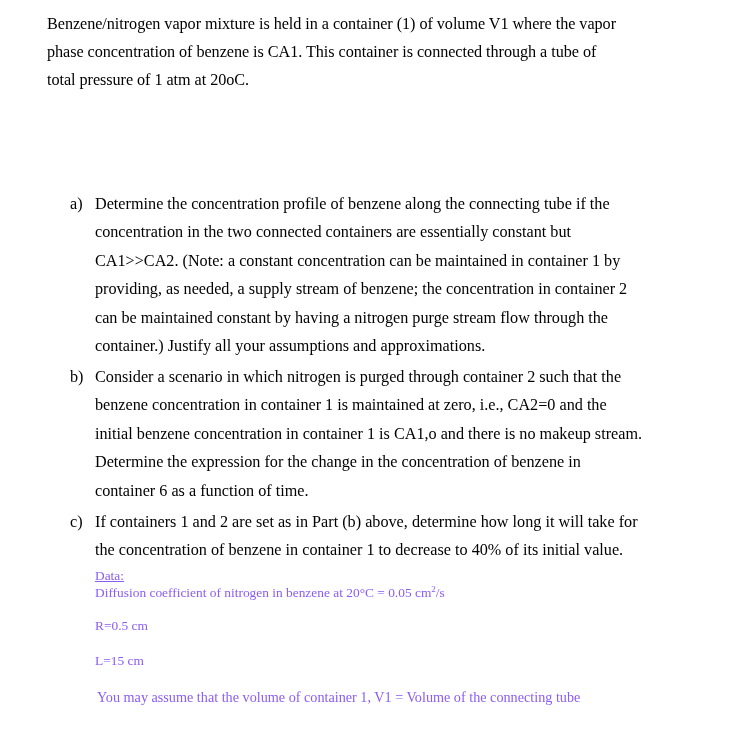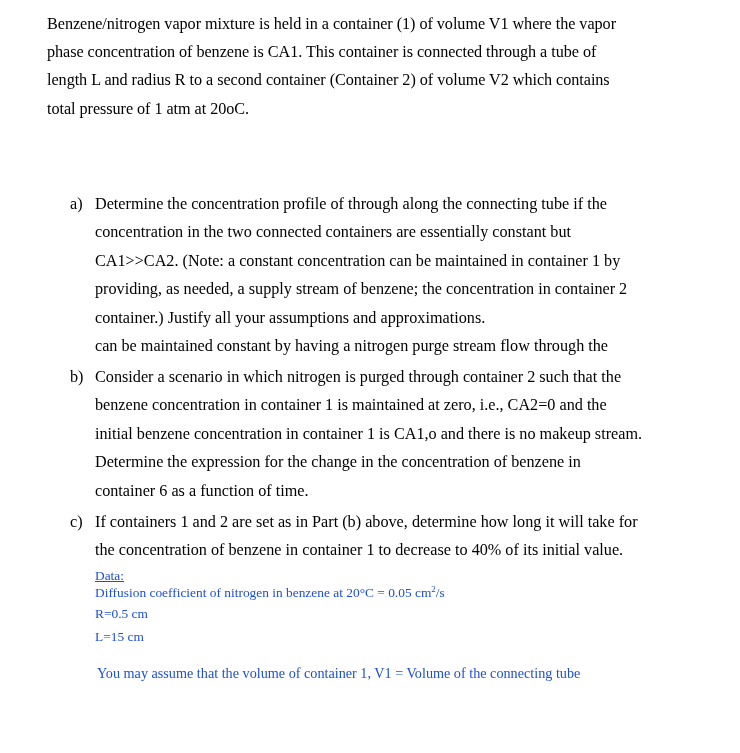--- a/index.html
+++ b/index.html
@@ -15,48 +15,47 @@
   }
   .intro .ln, .item .ln { display: block; white-space: nowrap; }
   .item { position: absolute; left: 70px; width: 640px; font-family: "Liberation Serif", serif; font-size: 16.2px; line-height: 28.4px; }
   .item .marker { position: absolute; left: 0; top: 0; }
   .item .body { position: absolute; left: 25px; top: 0; }
   #item-a { top: 190px; }
   #item-b { top: 363px; }
   #item-c { top: 508px; }
   .data {
     position: absolute; left: 95px; top: 568px;
-    font-family: "Liberation Serif", serif; font-size: 13.4px; color: #1d4ed8;
+    font-family: "Liberation Serif", serif; font-size: 13.4px; color: #8b5cf6;
   }
   .data .ln { display: block; white-space: nowrap; }
   .data .title { text-decoration: underline; line-height: 16px; }
   .data .d1 { line-height: 17px; }
-  .data .r { line-height: 21px; margin-top: 2px; }
+  .data .r { line-height: 21px; margin-top: 14px; }
   .data .note { font-size: 14.2px; line-height: 22px; margin-top: 15px; padding-left: 2px; }
   sup { font-size: 9px; line-height: 0; vertical-align: 5px; }
 </style>
 </head>
 <body>
 
 <div class="intro">
   <span class="ln">Benzene/nitrogen vapor mixture is held in a container (1) of volume V1 where the vapor</span>
   <span class="ln">phase concentration of benzene is CA1. This container is connected through a tube of</span>
-  <span class="ln">length L and radius R to a second container (Container 2) of volume V2 which contains</span>
   <span class="ln">total pressure of 1 atm at 20oC.</span>
 </div>
 
 <div class="item" id="item-a">
   <span class="marker">a)</span>
   <div class="body">
-    <span class="ln">Determine the concentration profile of through along the connecting tube if the</span>
+    <span class="ln">Determine the concentration profile of benzene along the connecting tube if the</span>
     <span class="ln">concentration in the two connected containers are essentially constant but</span>
     <span class="ln">CA1&gt;&gt;CA2. (Note: a constant concentration can be maintained in container 1 by</span>
     <span class="ln">providing, as needed, a supply stream of benzene; the concentration in container 2</span>
+    <span class="ln">can be maintained constant by having a nitrogen purge stream flow through the</span>
     <span class="ln">container.) Justify all your assumptions and approximations.</span>
-    <span class="ln">can be maintained constant by having a nitrogen purge stream flow through the</span>
   </div>
 </div>
 
 <div class="item" id="item-b">
   <span class="marker">b)</span>
   <div class="body">
     <span class="ln">Consider a scenario in which nitrogen is purged through container 2 such that the</span>
     <span class="ln">benzene concentration in container 1 is maintained at zero, i.e., CA2=0 and the</span>
     <span class="ln">initial benzene concentration in container 1 is CA1,o and there is no makeup stream.</span>
     <span class="ln">Determine the expression for the change in the concentration of benzene in</span>

